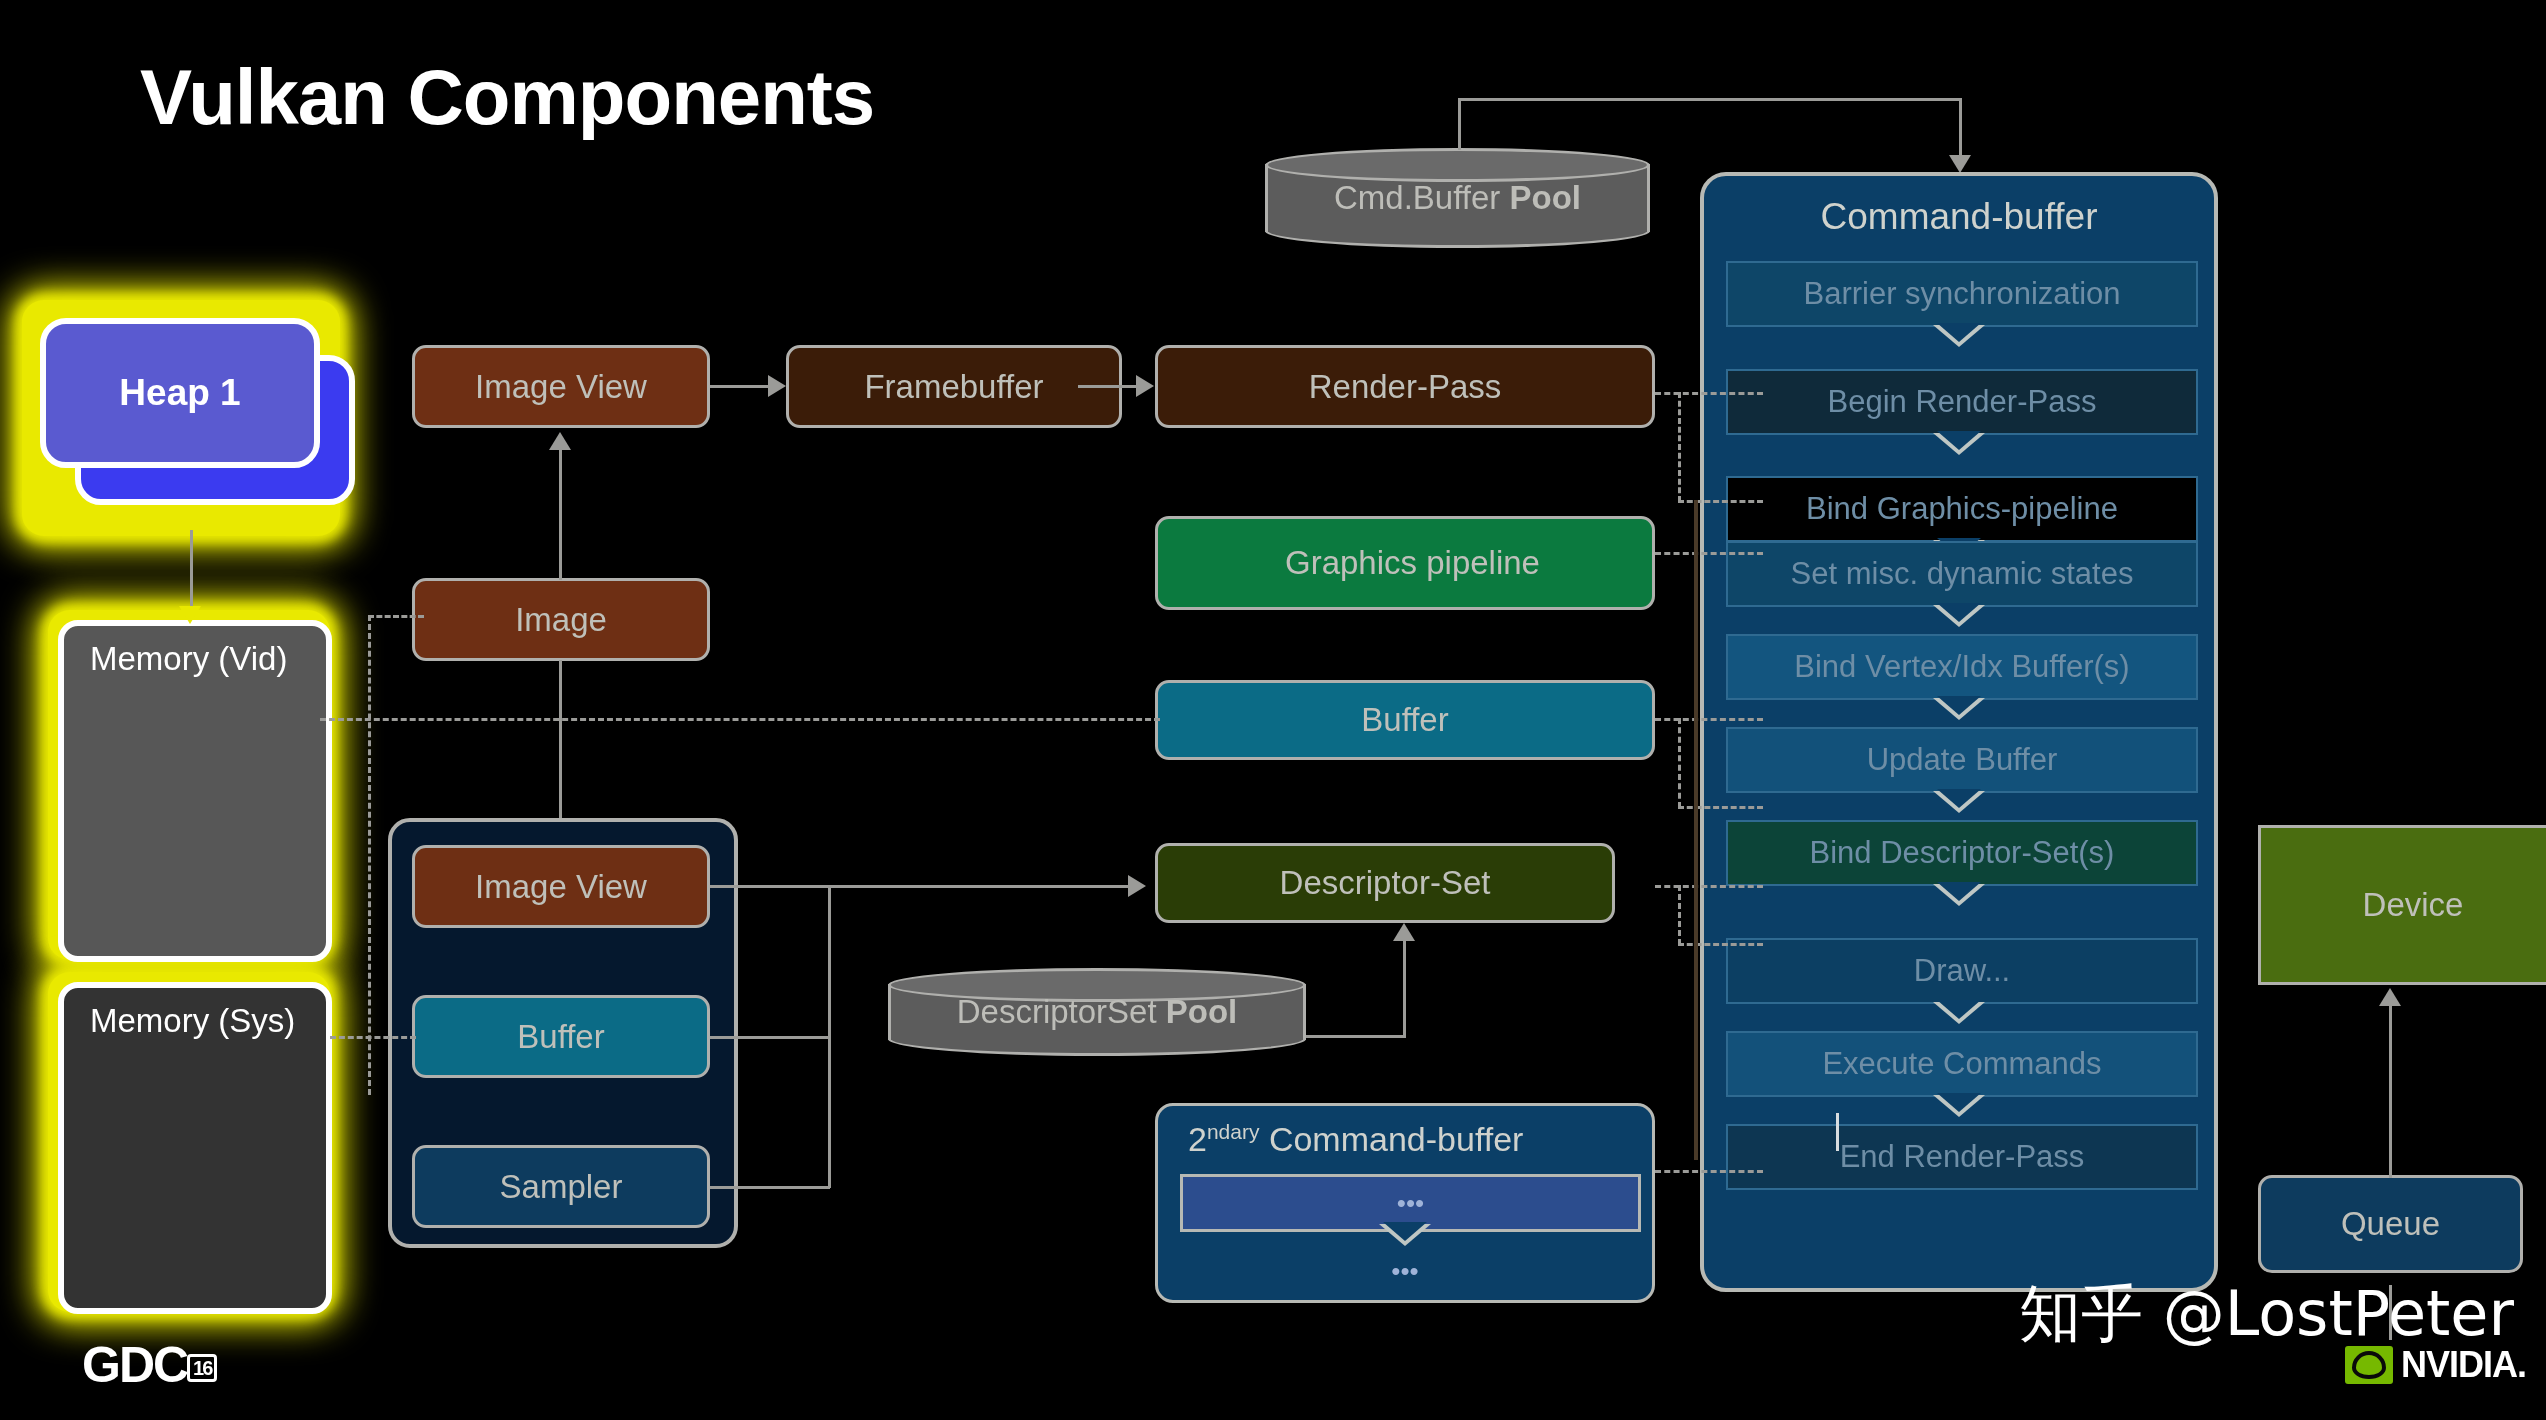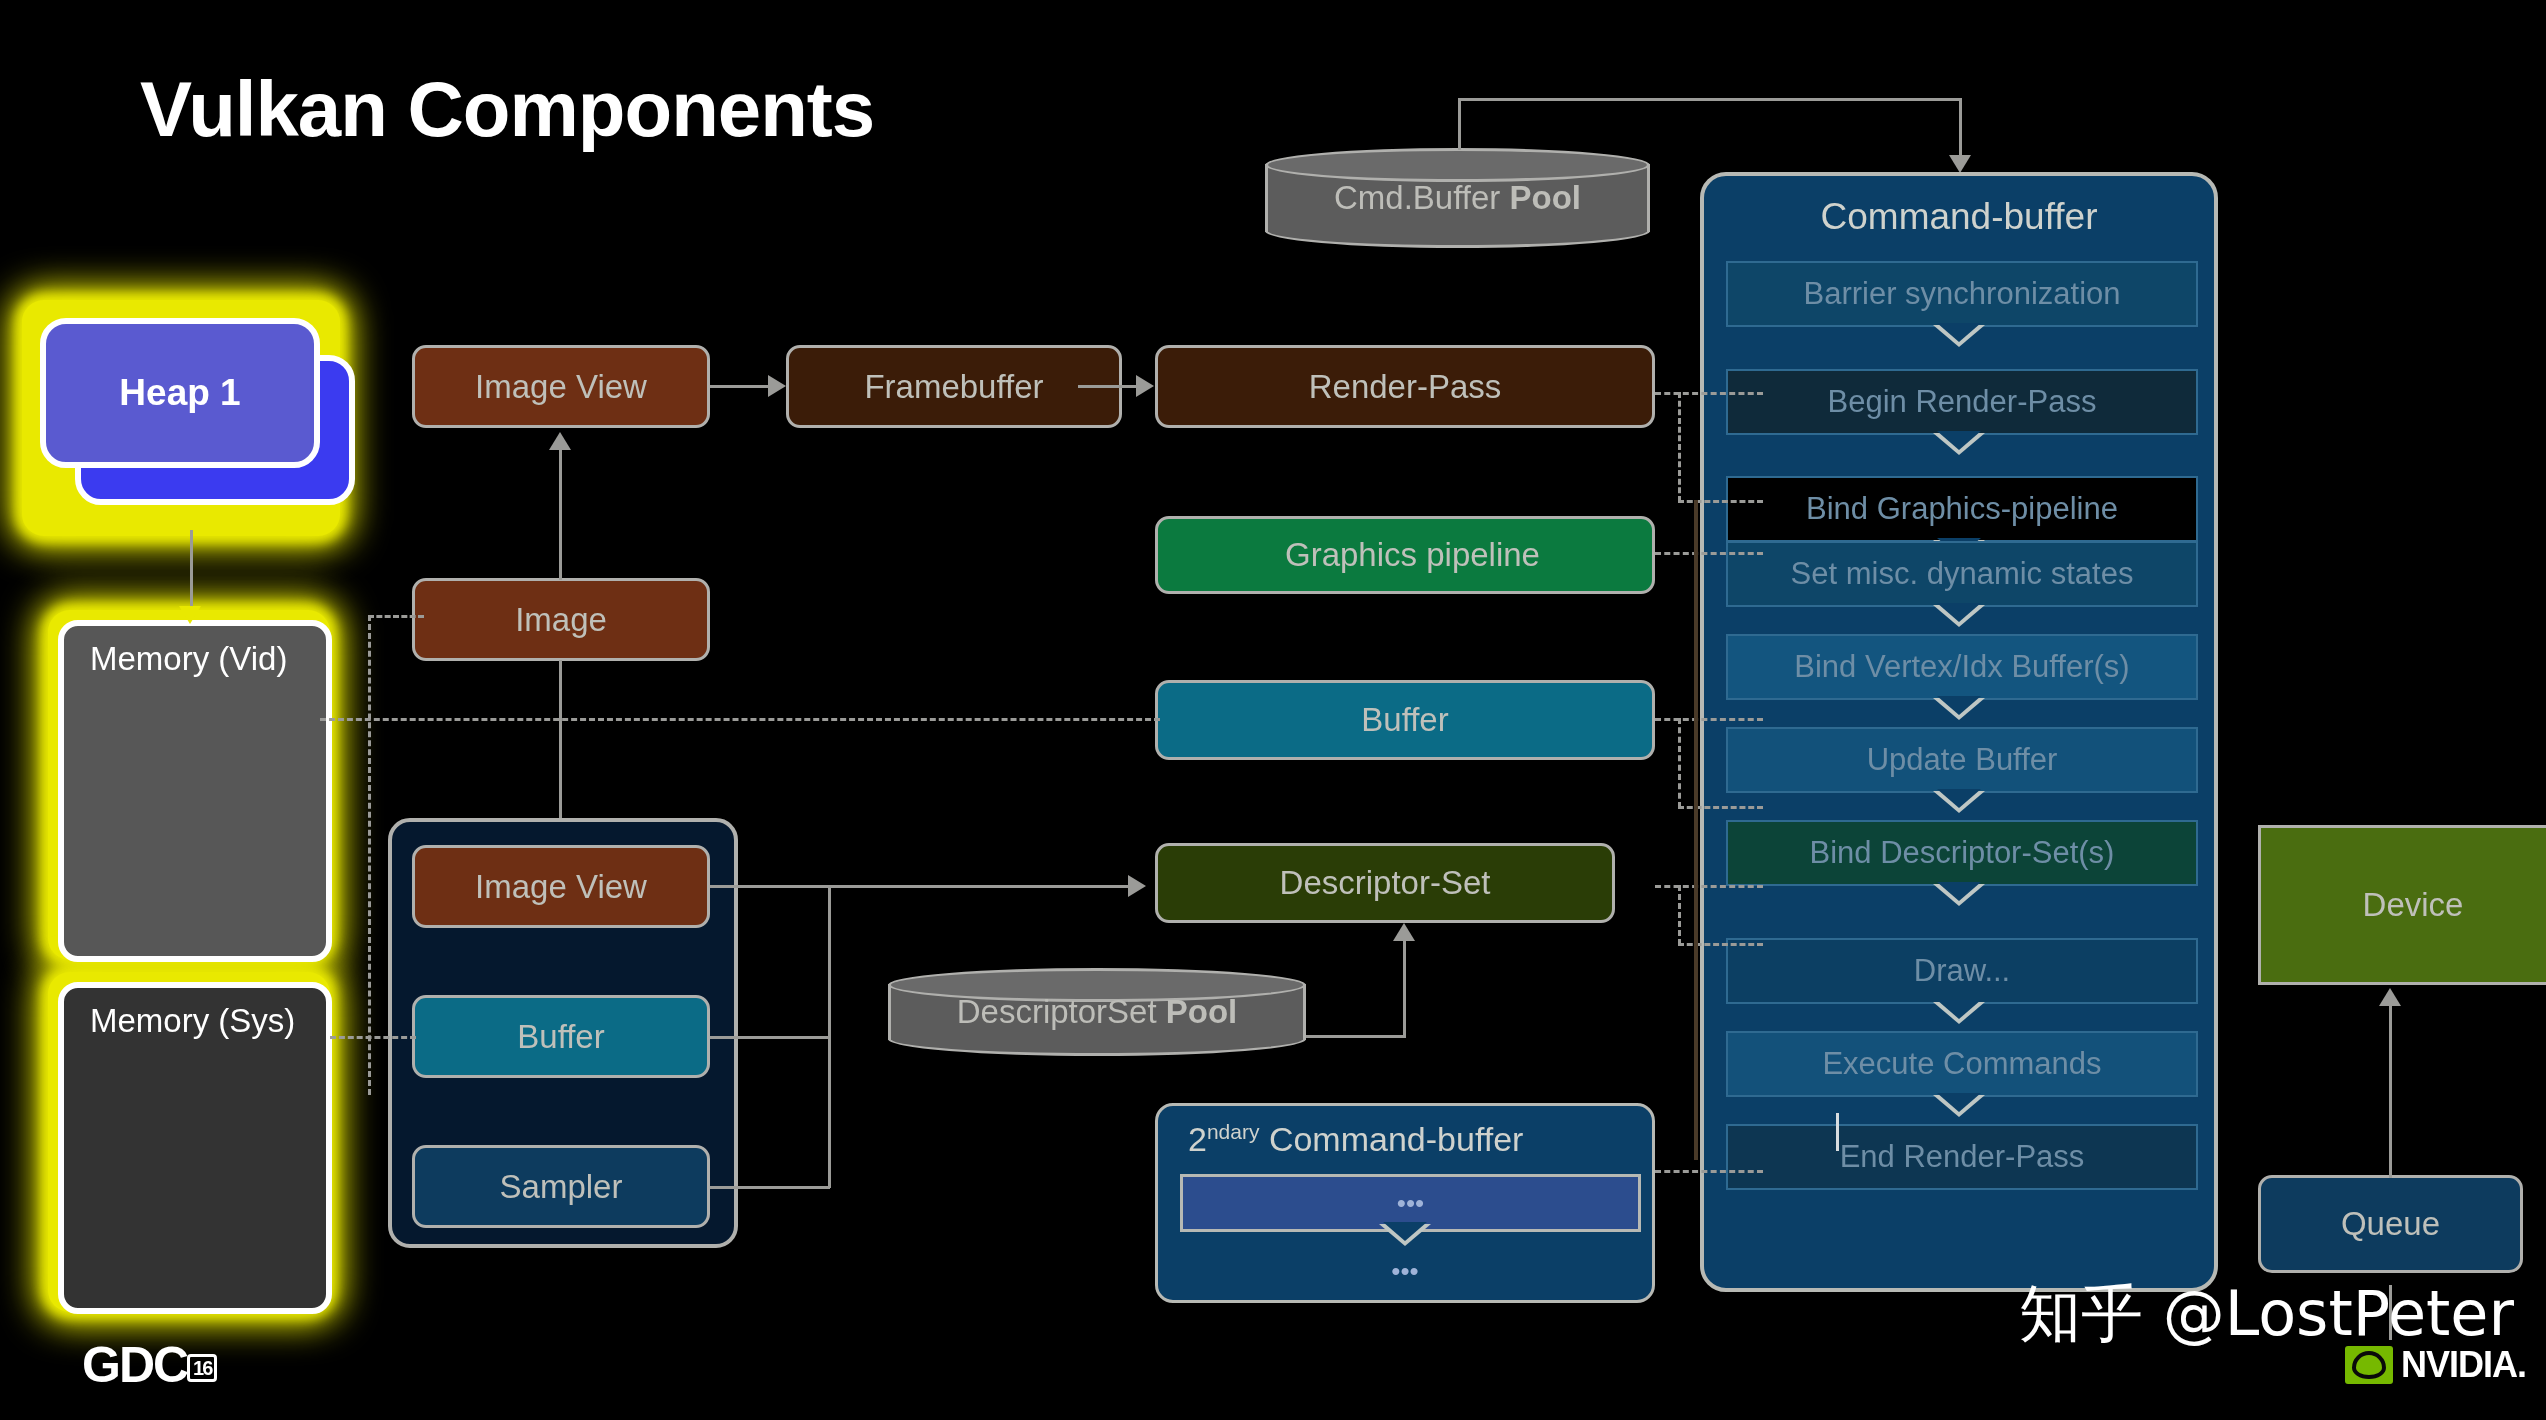--- a/index.html
+++ b/index.html
@@ -2,21 +2,21 @@
 <html><head>
 <meta charset="utf-8">
 <style>
   html,body{margin:0;padding:0;background:#000;}
   body{width:2546px;height:1420px;position:relative;overflow:hidden;
        font-family:"Liberation Sans","DejaVu Sans",sans-serif;}
   .stage{position:absolute;left:0;top:0;width:2546px;height:1420px;}
   .abs{position:absolute;box-sizing:border-box;}
 
   
-  #title{left:140px;top:64px;font-size:78px;font-weight:bold;color:#ffffff;
+  #title{left:140px;top:52px;font-size:78px;font-weight:bold;color:#ffffff;
          letter-spacing:-1px;white-space:nowrap;}
 
   
   .node{border:3px solid #b0b0ad;border-radius:14px;display:flex;
         align-items:center;justify-content:center;color:#bfc0ba;
         font-size:33px;white-space:nowrap;}
   .node.sq{border-radius:0;}
   .brown  {background:#6e2f14;}
   .brown-d{background:#3b1c08;}
   .green  {background:#0b7a3f;}
@@ -164,21 +164,21 @@
   </div>
 
   <div class="node brown-d abs" style="left:1155px;top:345px;width:500px;height:83px;">
     <span>Render-Pass</span>
   </div>
   <div class="ln v" style="left:559px;top:440px;height:140px;"></div>
   <div class="ar-u" style="left:549px;top:432px;"></div>
   <div class="ln v" style="left:559px;top:660px;height:200px;"></div>
   <div class="ar-d" style="left:549px;top:852px;"></div>
 
-  <div class="node green abs" style="left:1155px;top:516px;width:500px;height:78px;padding-left:15px;">
+  <div class="node green abs" style="left:1155px;top:516px;width:500px;height:94px;padding-left:15px;">
     <span>Graphics pipeline</span>
   </div>
   <div class="node teal abs" style="left:1155px;top:680px;width:500px;height:80px;">
     <span>Buffer</span>
   </div>
   <div class="node green-d abs" style="left:1155px;top:843px;width:460px;height:80px;">
     <span>Descriptor-Set</span>
   </div>
 
   <div class="abs" id="group-panel"></div>

